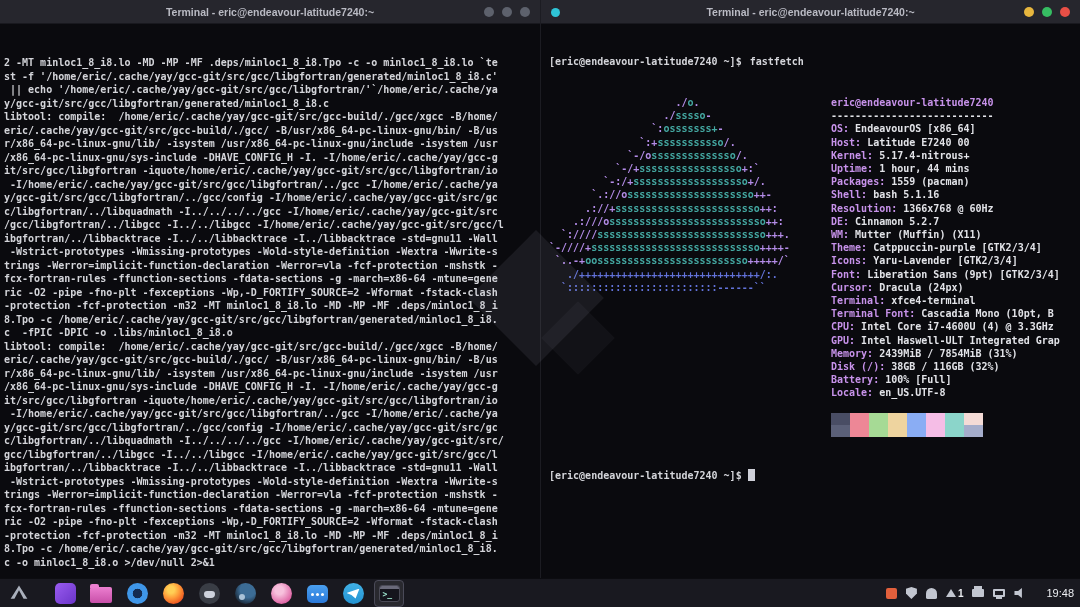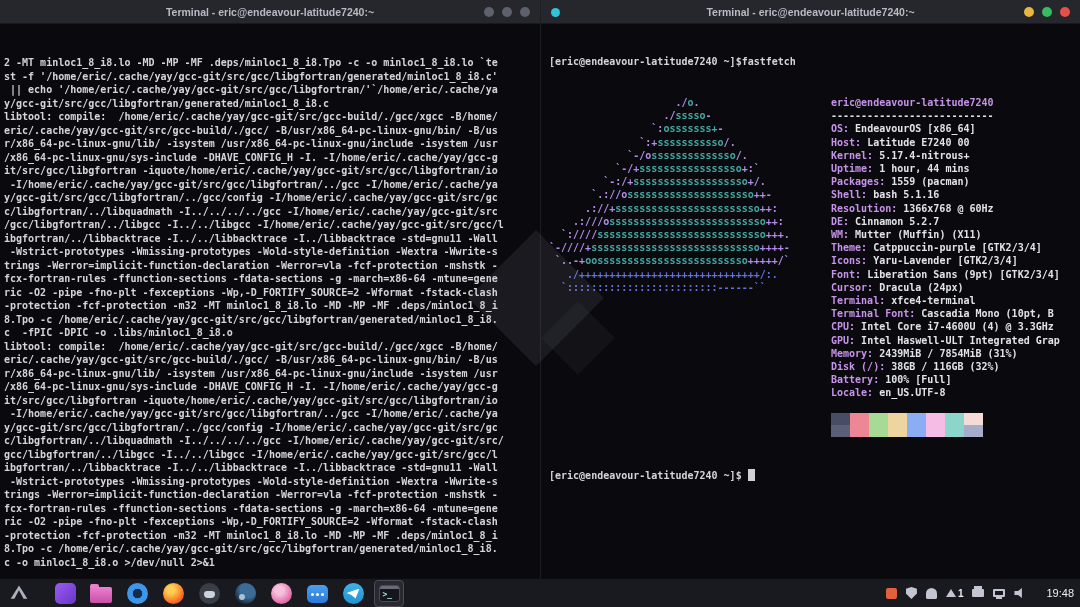--- a/index.html
+++ b/index.html
@@ -36,21 +36,21 @@
   .ff-logo { width:262px; flex:none; }
   .ff-info { margin-left:20px; }
   .ff-title { color:#c792ea; }
   .ff-sep   { color:#e2e3e8; }
   .ff-label { color:#c792ea;text-align:right; }
   .ff-value { color:#e2e3e8; }
   .ff-blank { height:13px; }
   .palette-row { display:flex; height:12px; }
   .swatch { display:inline-block; width:19px; height:12px; }
   .prompt2-line { margin-top:6px; }
-  .cmd { margin-left:0; }
+  .cmd { margin-left:8px; }
 
   
   .diamond { position:absolute; transform:rotate(45deg); pointer-events:none; z-index:60; }
   .d1 { left:488px; top:250px; width:96px; height:96px; background:rgba(172,176,192,0.10); }
   .d2 { left:552px; top:312px; width:52px; height:52px; background:rgba(172,176,192,0.05); }
 
   
   .taskbar { position:absolute; left:0; top:578px; width:1080px; height:29px;
              background:#191920; border-top:1px solid #0c0c10; display:flex;
              align-items:center; z-index:100; }

